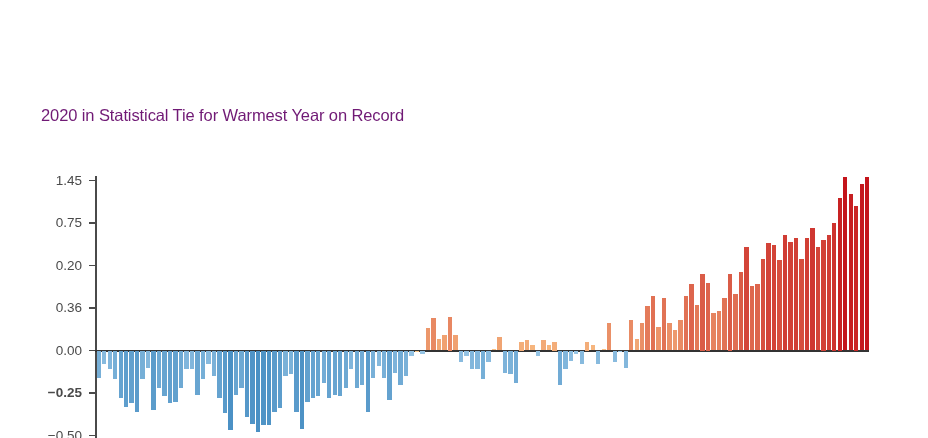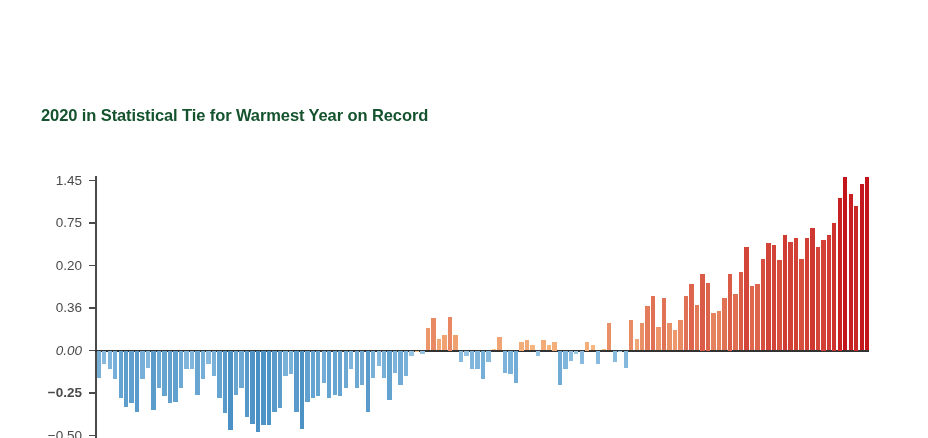--- a/index.html
+++ b/index.html
@@ -7,22 +7,22 @@
     width:928px;height:438px;overflow:hidden;
     background:#ffffff;
     font-family:"Liberation Sans",sans-serif;
     color:#3d3d3d;
   }
   #page{position:relative;width:928px;height:438px;overflow:hidden;background:#fff;}
 
   
   .titleblock{position:absolute;left:41px;top:106px;width:860px;}
   .chart-title{
-    font-size:16.5px;font-weight:bold;letter-spacing:-0.1px;
-    color:#14532d;line-height:19px;white-space:nowrap;
+    font-size:16.5px;font-weight:normal;letter-spacing:-0.1px;
+    color:#701a75;line-height:19px;white-space:nowrap;
   }
   .chart-subtitle{
     margin-top:4px;font-size:14px;line-height:17px;
     color:#4a4a4a;white-space:nowrap;
   }
   .chart-subtitle .sub-strong{font-weight:bold;color:#333333;}
   .chart-subtitle .sub-light{font-weight:normal;color:#555555;}
 
   
   .plot{position:absolute;left:0;top:0;width:928px;height:438px;}
@@ -60,21 +60,21 @@
     <div id="ticks">
         <div class="tick" style="top: 179.8px;"></div>
         <div class="ticklabel" style="top: 173.5px; left: 28px;">1.45</div>
         <div class="tick" style="top: 222.3px;"></div>
         <div class="ticklabel" style="top: 216px; left: 28px;">0.75</div>
         <div class="tick" style="top: 264.8px;"></div>
         <div class="ticklabel" style="top: 258.5px; left: 28px;">0.20</div>
         <div class="tick" style="top: 307.3px;"></div>
         <div class="ticklabel" style="top: 301px; left: 28px;">0.36</div>
         <div class="tick" style="top: 349.8px;"></div>
-        <div class="ticklabel" style="top: 343.5px; left: 28px; font-style: italic;">0.00</div>
+        <div class="ticklabel" style="top: 343.5px; left: 28px;">0.00</div>
         <div class="tick" style="top: 392.3px;"></div>
         <div class="ticklabel" style="top: 386px; left: 28px; font-weight: bold;">−0.25</div>
         <div class="tick" style="top: 434.8px;"></div>
         <div class="ticklabel" style="top: 428.5px; left: 28px;">−0.50</div>
       </div>
     <div class="zero-line"></div>
     <div class="bars" id="bars">
         <div class="bar" title="1880: -0.16" style="left: 0.55px; width: 4.39px; top: 350.5px; height: 27.2px; background: rgb(120, 176, 216);"></div>
         <div class="bar" title="1881: -0.08" style="left: 6.04px; width: 4.39px; top: 350.5px; height: 13.6px; background: rgb(135, 186, 222);"></div>
         <div class="bar" title="1882: -0.11" style="left: 11.53px; width: 4.39px; top: 350.5px; height: 18.7px; background: rgb(129, 182, 220);"></div>

